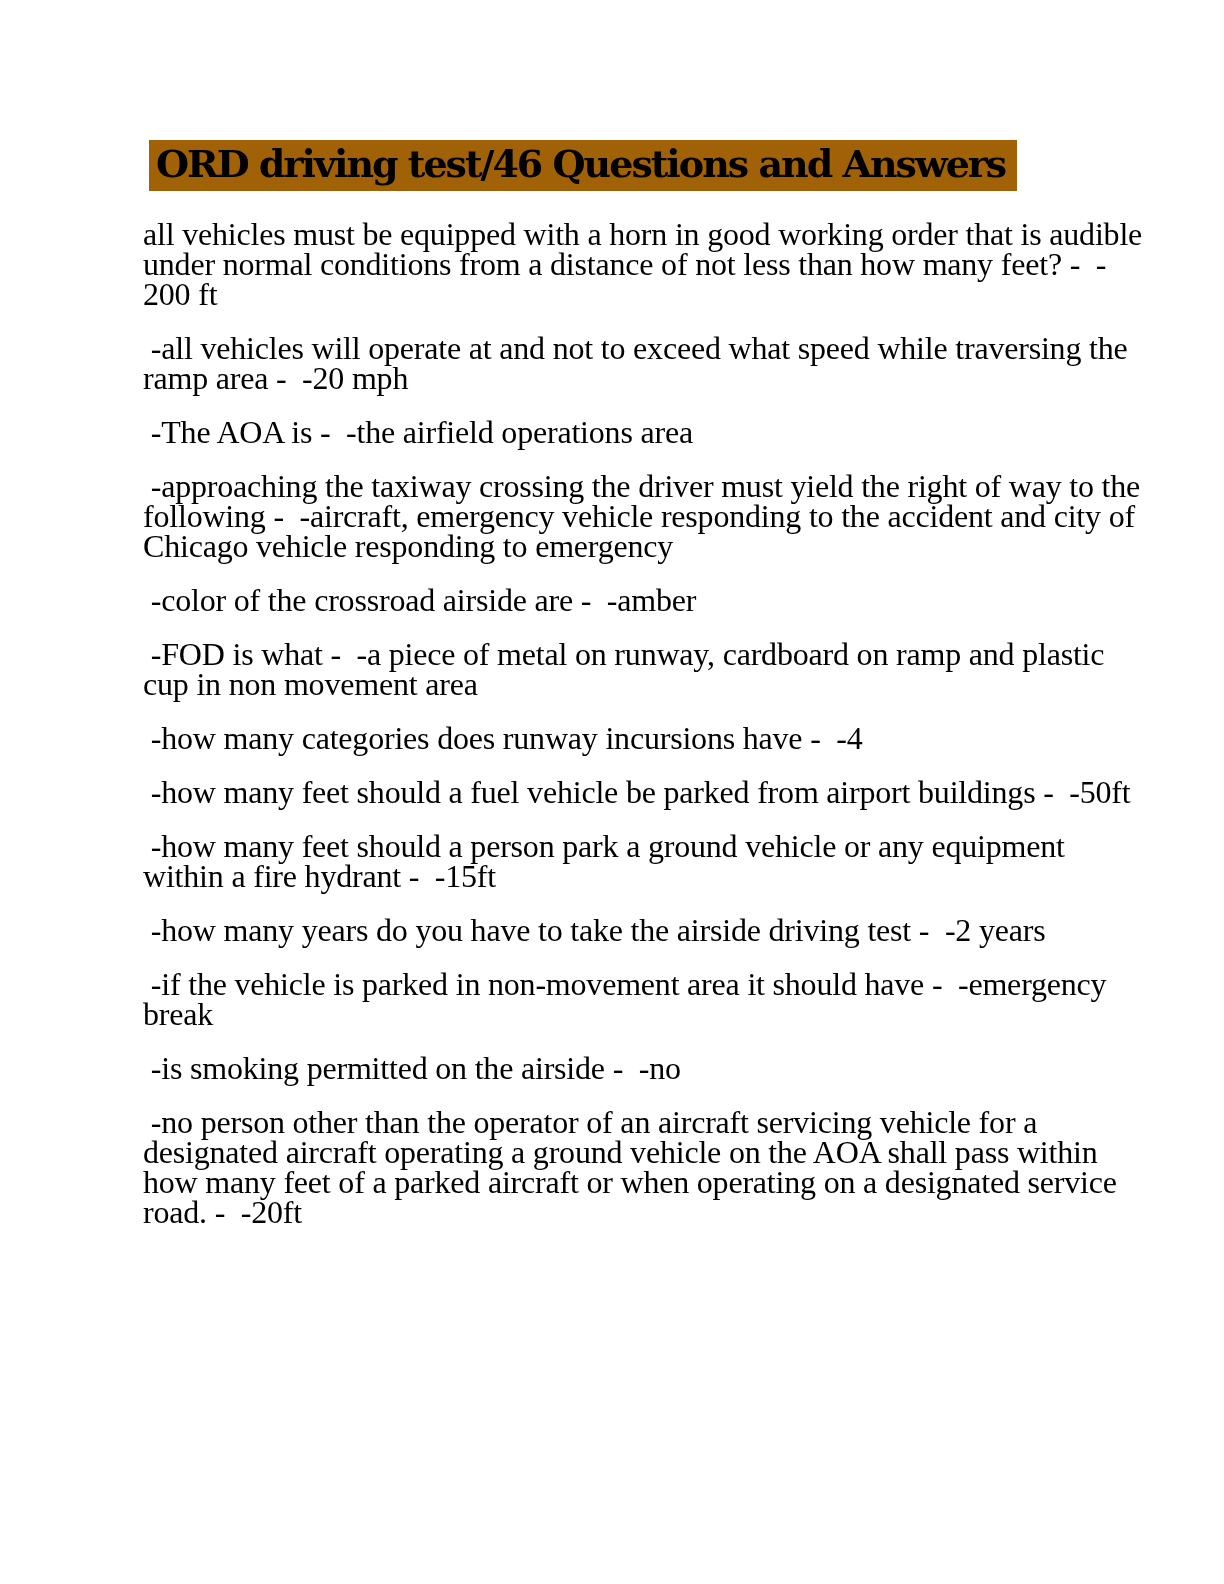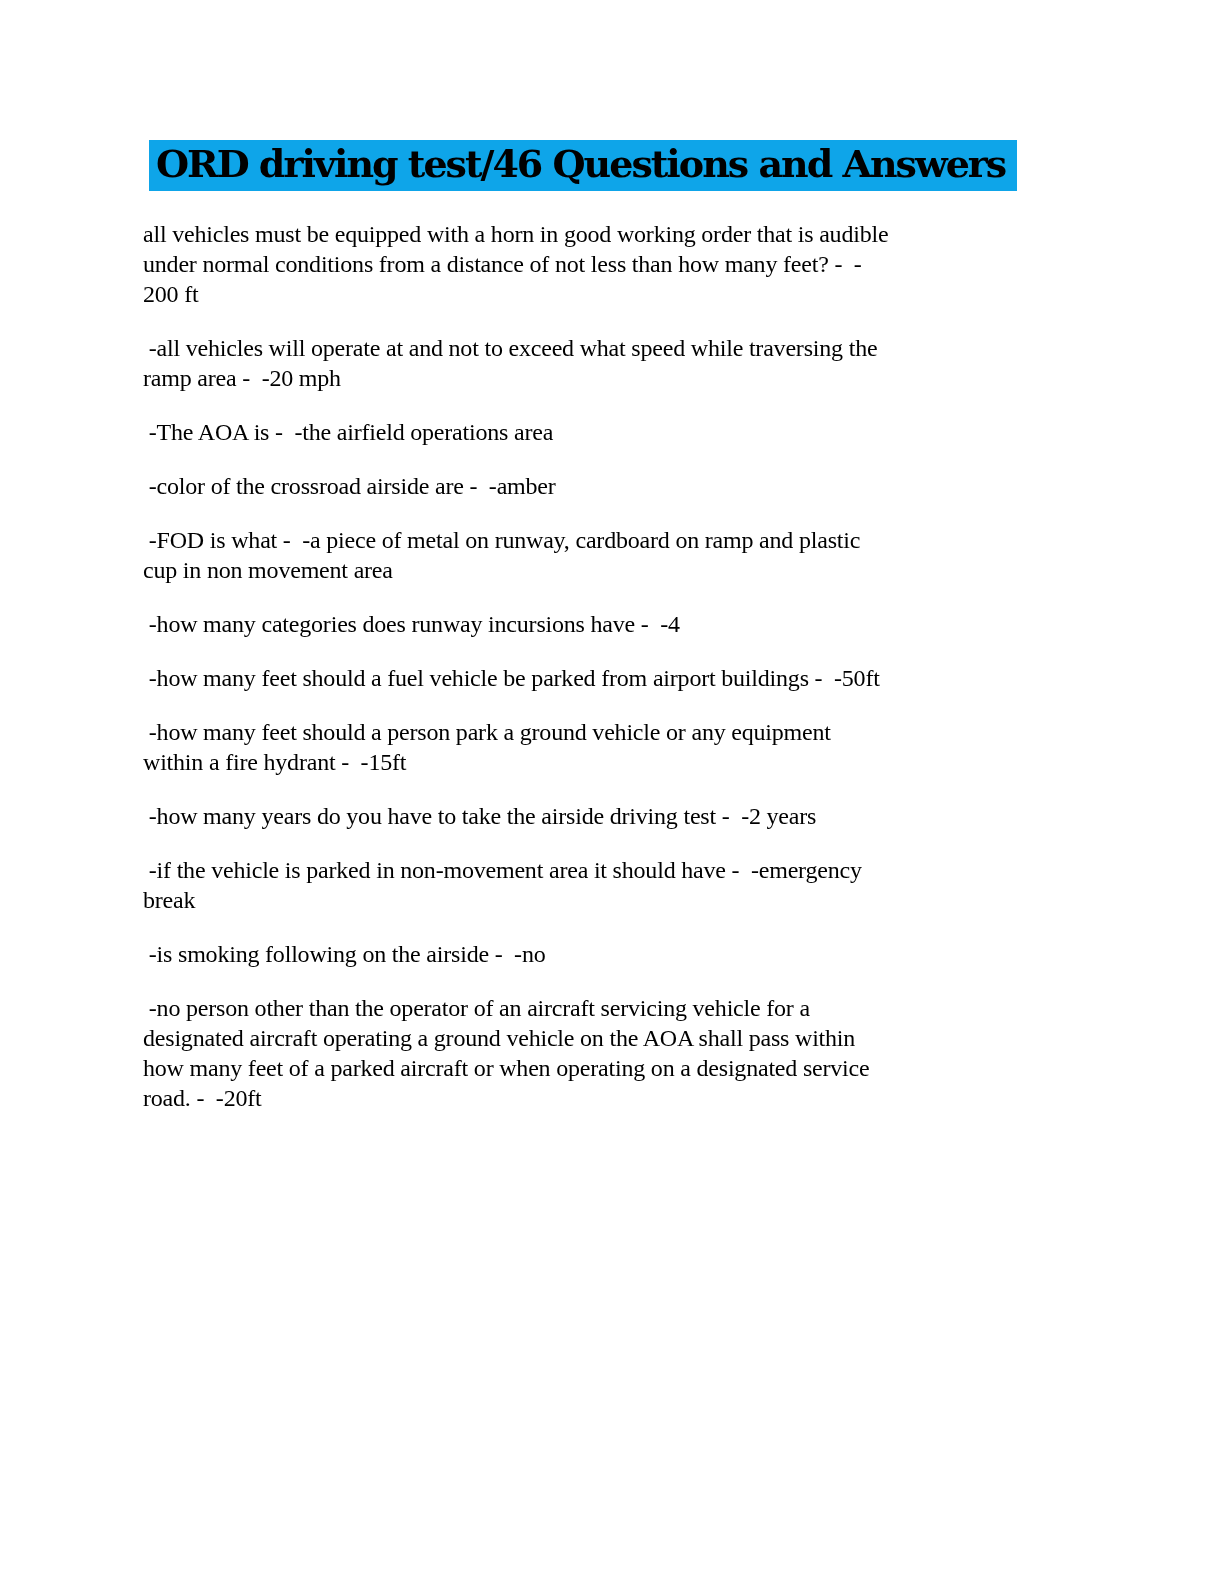--- a/index.html
+++ b/index.html
@@ -30,67 +30,70 @@
     font-weight: bold;
     font-size: 38px;
     line-height: 42px;
     letter-spacing: -2px;
     padding: 3px 12px 6px 7px;
     white-space: nowrap;
     
   }
   .qa-list p.qa {
     margin: 0 0 24px 0;
-    font-size: 24px;
+    font-size: 32px;
     line-height: 30px;
     white-space: pre; 
     letter-spacing: -0.2px;
   }
 </style>
 </head>
 <body style="background: rgb(255, 255, 255); color: rgb(0, 0, 0);">
 
 <div class="page">
 
   <div class="title-wrap">
-    <h1 class="title" style="background: #0ea5e9;">ORD driving test/46 Questions and Answers</h1>
+    <h1 class="title" style="background: #a16207;">ORD driving test/46 Questions and Answers</h1>
   </div>
 
   <div class="qa-list">
 
       <p class="qa">all vehicles must be equipped with a horn in good working order that is audible
 under normal conditions from a distance of not less than how many feet? -  -
 200 ft</p>
 
       <p class="qa"> -all vehicles will operate at and not to exceed what speed while traversing the
 ramp area -  -20 mph</p>
 
       <p class="qa"> -The AOA is -  -the airfield operations area</p>
 
+      <p class="qa"> -approaching the taxiway crossing the driver must yield the right of way to the
+following -  -aircraft, emergency vehicle responding to the accident and city of
+Chicago vehicle responding to emergency</p>
 
       <p class="qa"> -color of the crossroad airside are -  -amber</p>
 
 
       <p class="qa"> -FOD is what -  -a piece of metal on runway, cardboard on ramp and plastic
 cup in non movement area</p>
 
       <p class="qa"> -how many categories does runway incursions have -  -4</p>
 
       <p class="qa"> -how many feet should a fuel vehicle be parked from airport buildings -  -50ft</p>
 
       <p class="qa"> -how many feet should a person park a ground vehicle or any equipment
 within a fire hydrant -  -15ft</p>
 
 
       <p class="qa"> -how many years do you have to take the airside driving test -  -2 years</p>
 
       <p class="qa"> -if the vehicle is parked in non-movement area it should have -  -emergency
 break</p>
 
-      <p class="qa"> -is smoking following on the airside -  -no</p>
+      <p class="qa"> -is smoking permitted on the airside -  -no</p>
 
 
       <p class="qa"> -no person other than the operator of an aircraft servicing vehicle for a
 designated aircraft operating a ground vehicle on the AOA shall pass within
 how many feet of a parked aircraft or when operating on a designated service
 road. -  -20ft</p>
     </div>
 
 </div>
 

